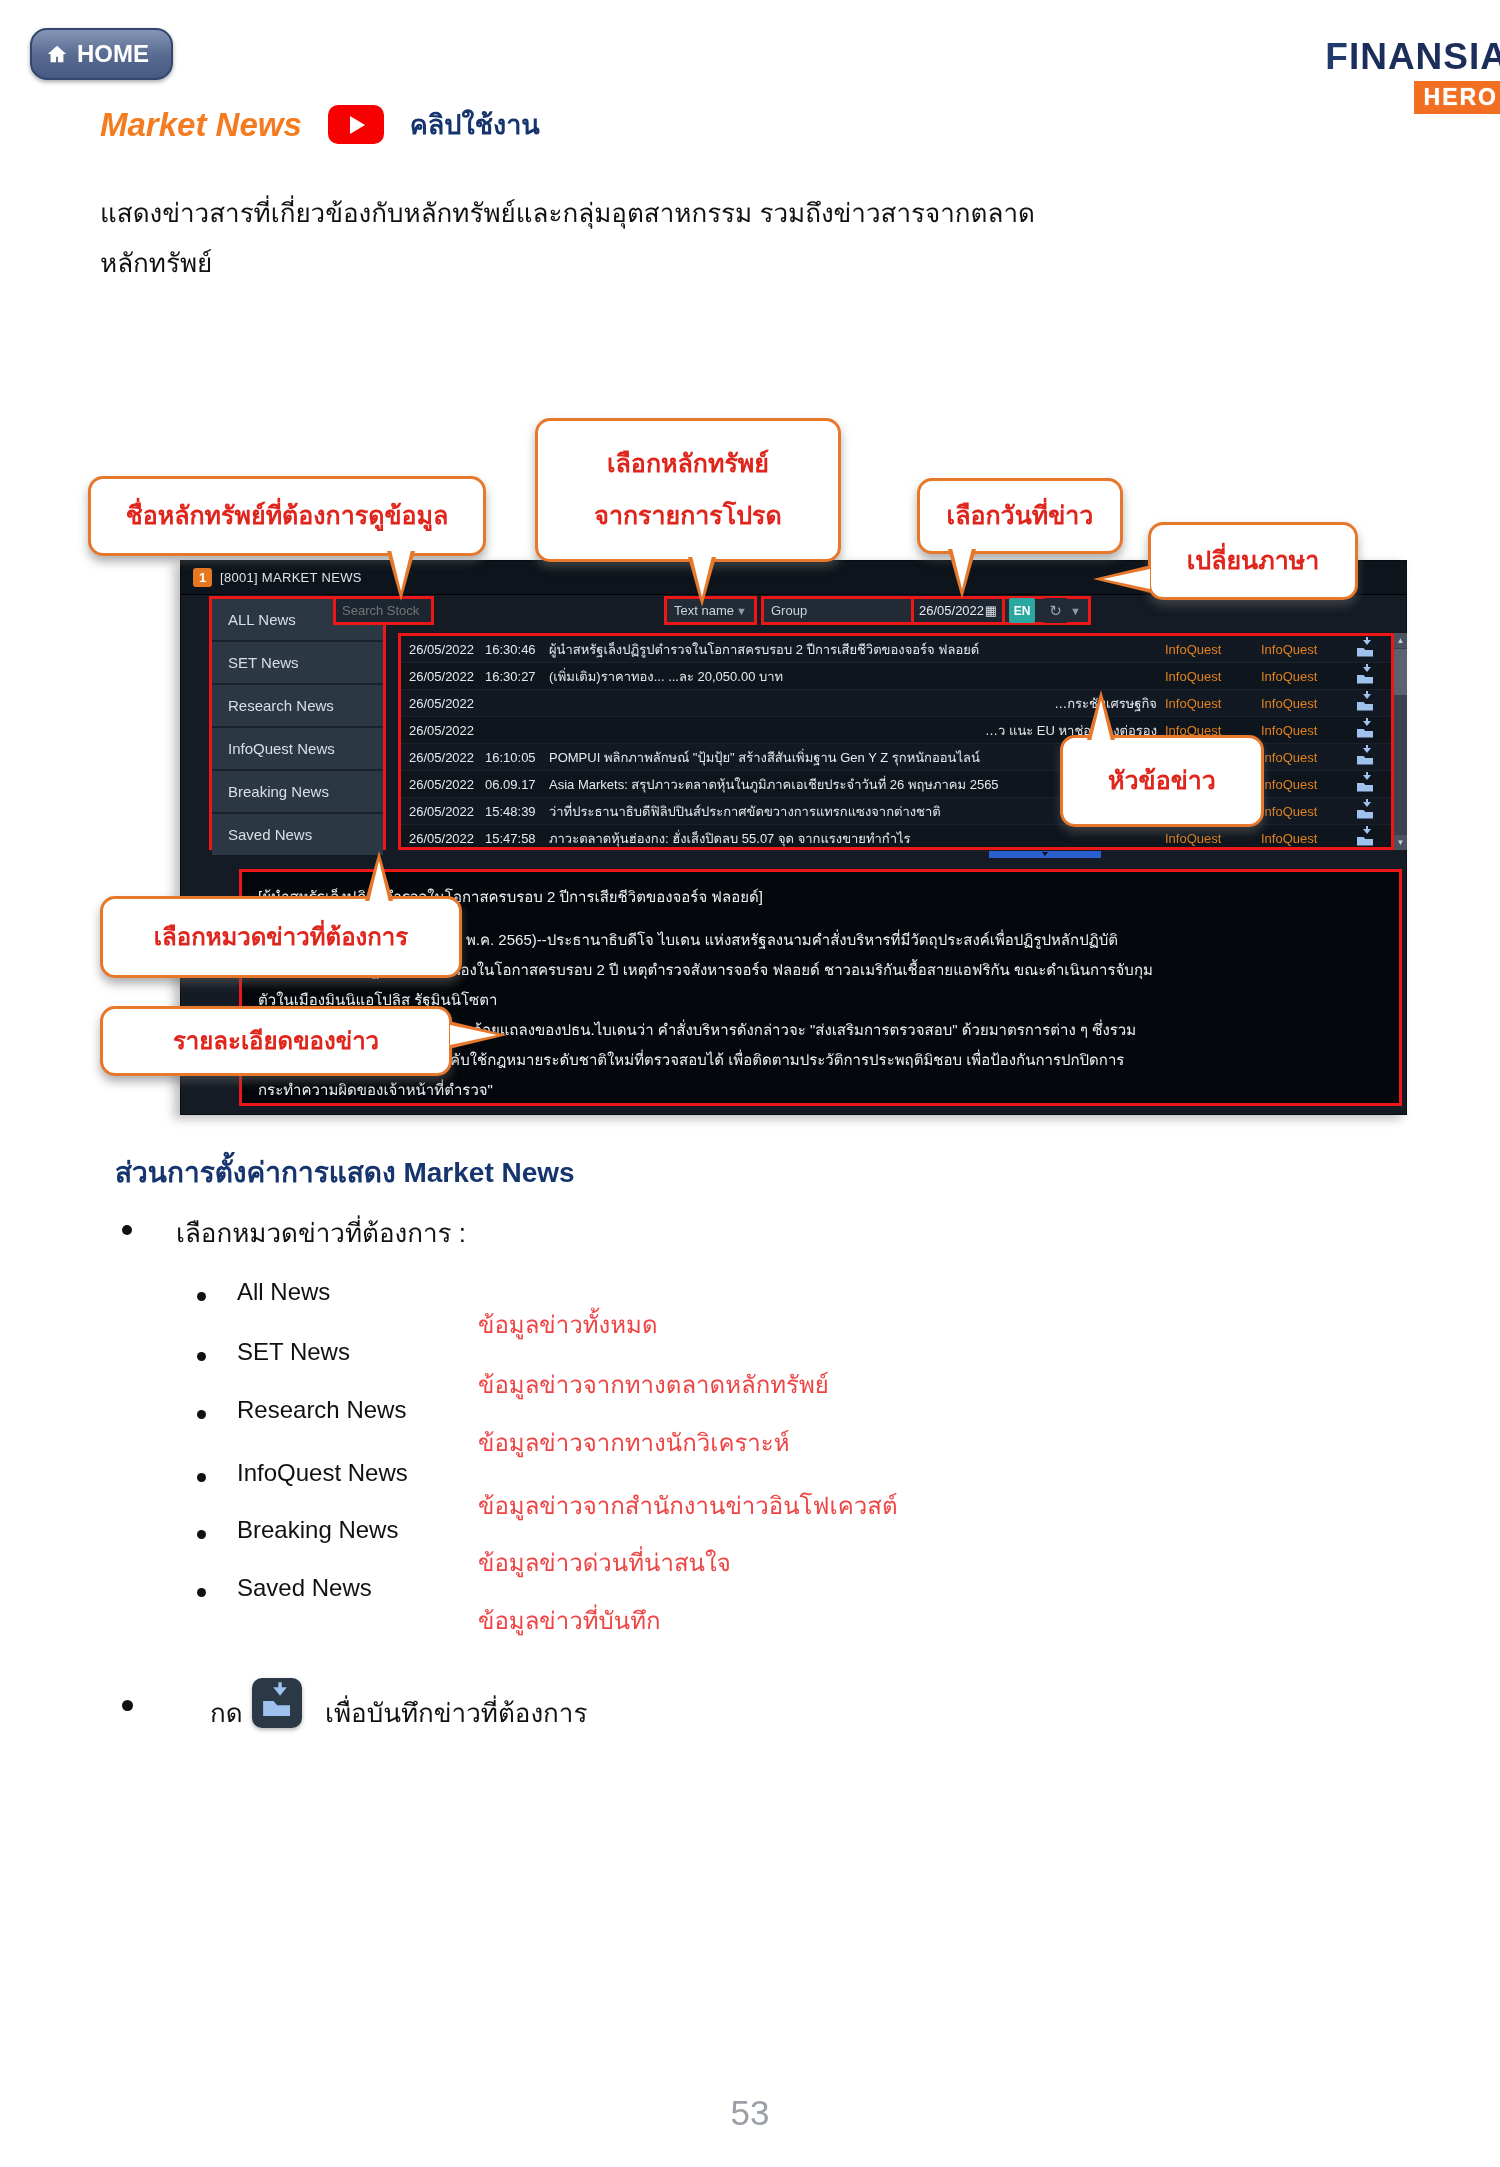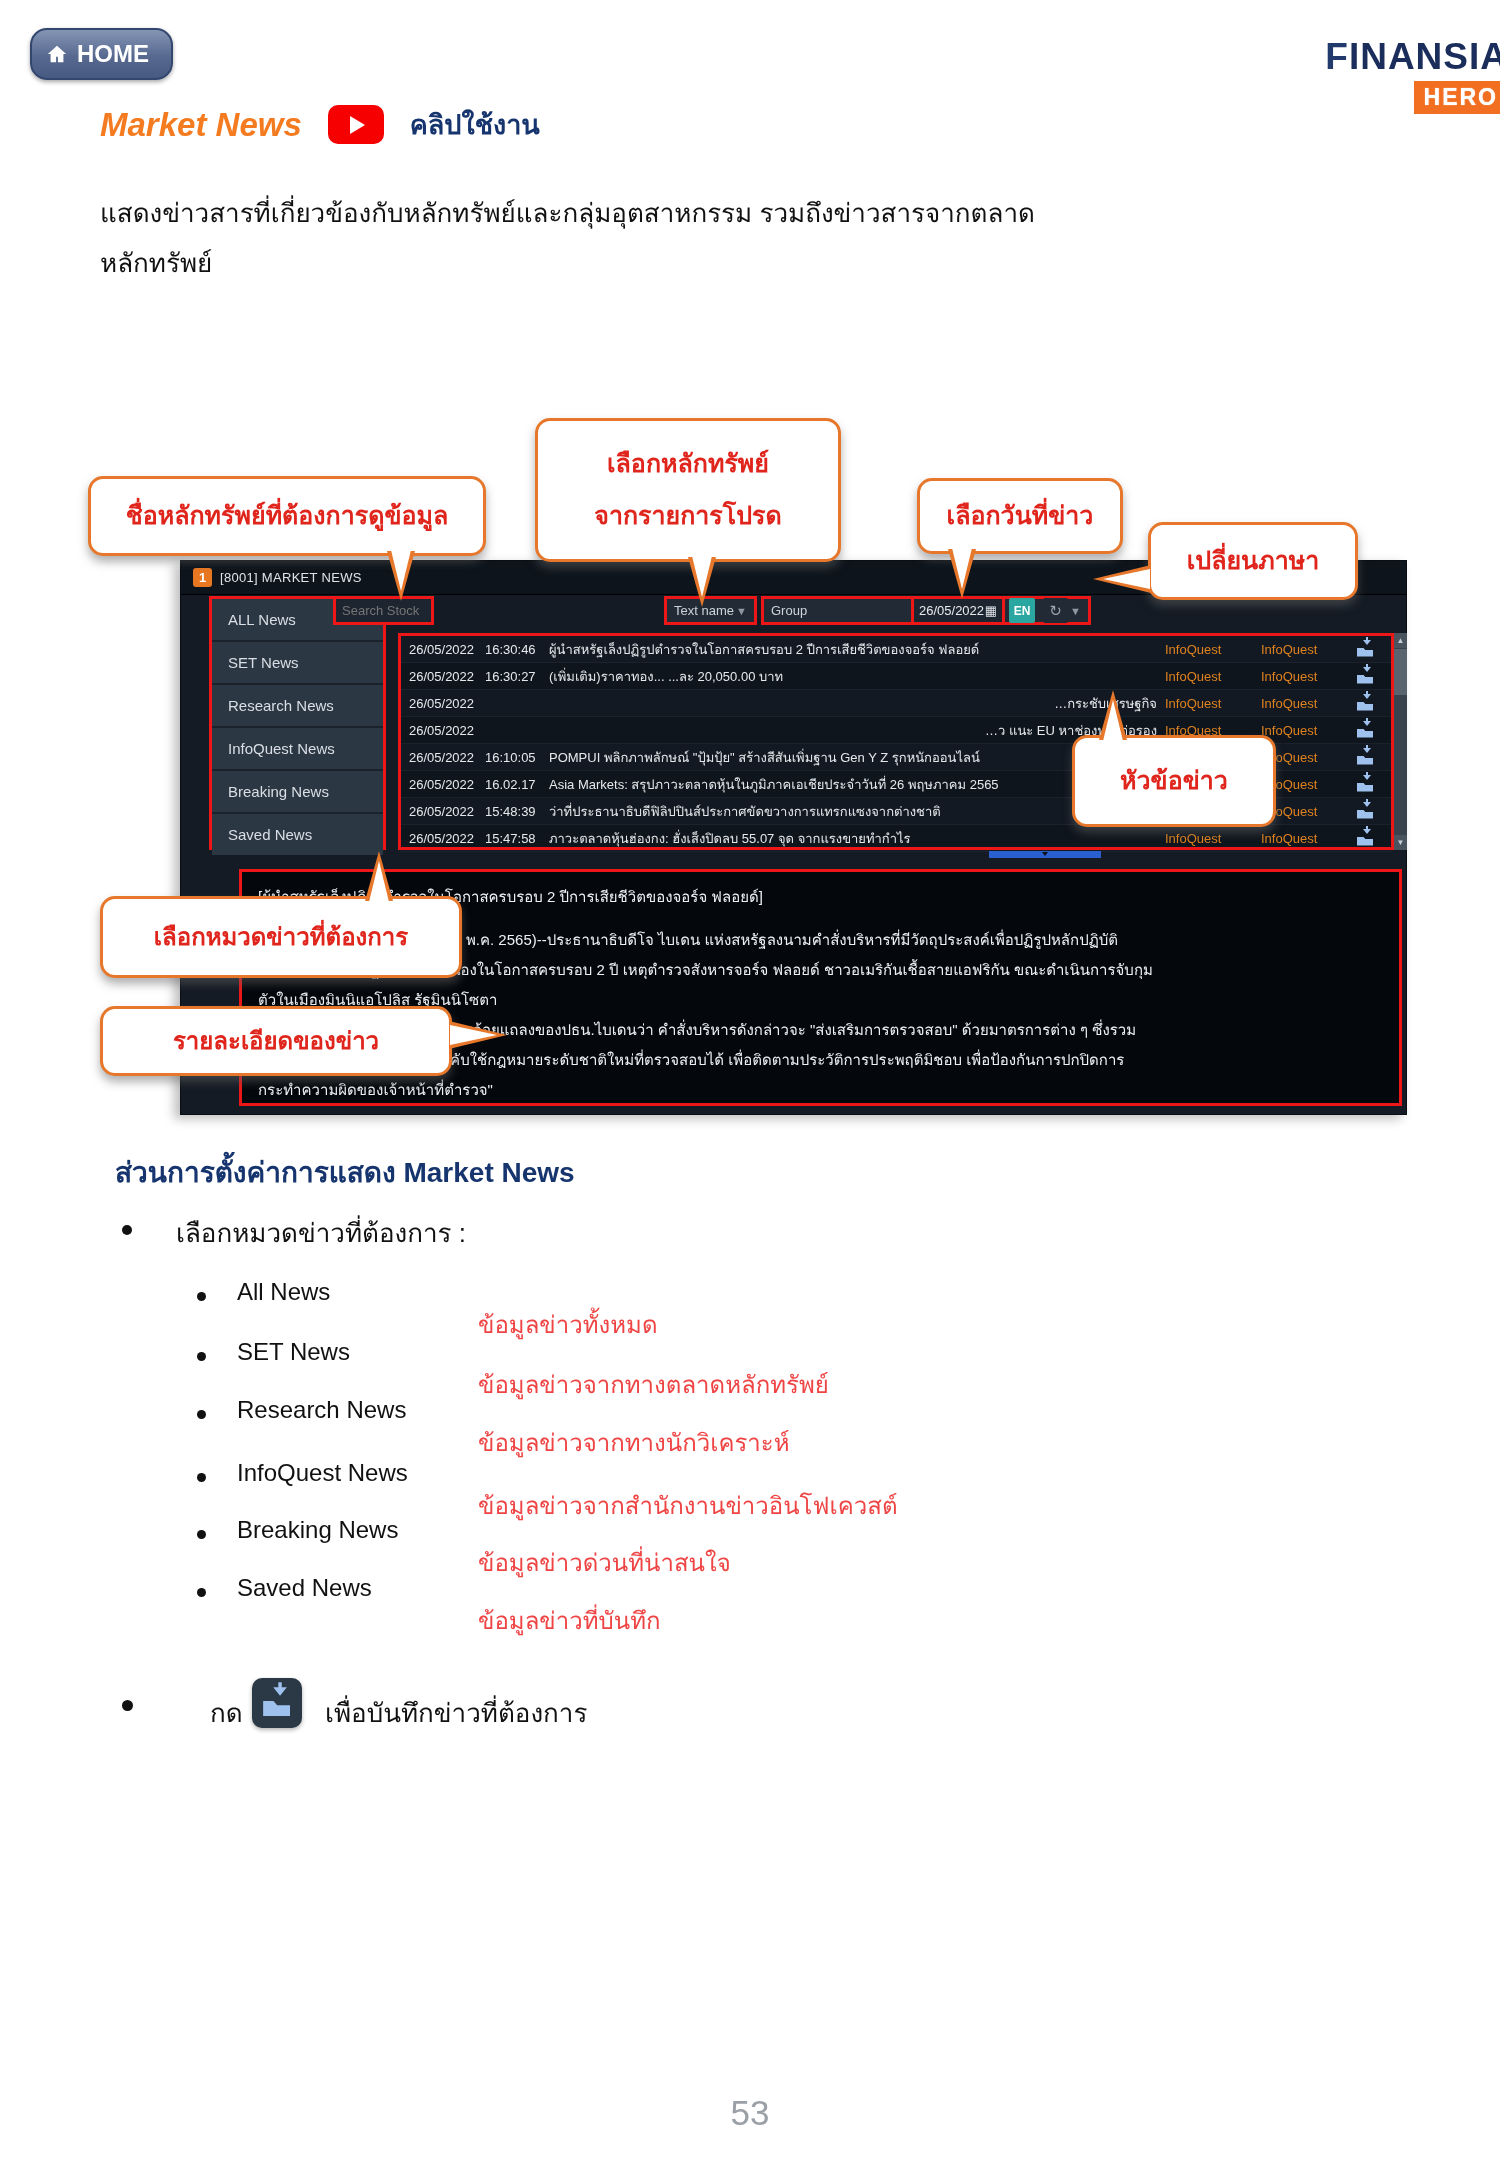--- a/index.html
+++ b/index.html
@@ -244,21 +244,21 @@
         <span class="src">InfoQuest</span>
         <span class="src">InfoQuest</span>
         <span class="saveico">
             <i class="stem"></i>
             <i class="arr"></i>
             <i class="fold"></i>
           </span>
       </div>
       <div class="nrow">
         <span>26/05/2022</span>
-        <span>16.02.17</span>
+        <span>06.09.17</span>
         <span class="headline">Asia Markets: สรุปภาวะตลาดหุ้นในภูมิภาคเอเชียประจำวันที่ 26 พฤษภาคม 2565</span>
         <span class="src">InfoQuest</span>
         <span class="src">InfoQuest</span>
         <span class="saveico">
             <i class="stem"></i>
             <i class="arr"></i>
             <i class="fold"></i>
           </span>
       </div>
       <div class="nrow">
@@ -327,21 +327,21 @@
     <span class="tail t-down-i" style="left:32px;bottom:-38px;"></span>
   </div>
 
   <div class="co" style="left:1148px;top:522px;width:204px;height:72px;font-size:25px;">
     <span>เปลี่ยนภาษา</span>
     <span class="tail t-left-o" style="left:-58px;top:40px;"></span>
     <span class="tail t-left-i" style="left:-48px;top:44px;"></span>
   </div>
 
 
-  <div class="co" style="left:1060px;top:735px;width:198px;height:86px;font-size:25px;margin-left:12px;">
+  <div class="co" style="left:1060px;top:735px;width:198px;height:86px;font-size:25px;">
     <span>หัวข้อข่าว</span>
     <span class="tail t-up-o" style="left:24px;top:-48px;"></span>
     <span class="tail t-up-i" style="left:28px;top:-38px;"></span>
   </div>
 
   <div class="co" style="left:100px;top:896px;width:356px;height:76px;font-size:24px;">
     <span>เลือกหมวดข่าวที่ต้องการ</span>
     <span class="tail t-up-o" style="left:262px;top:-48px;"></span>
     <span class="tail t-up-i" style="left:266px;top:-38px;"></span>
   </div>

